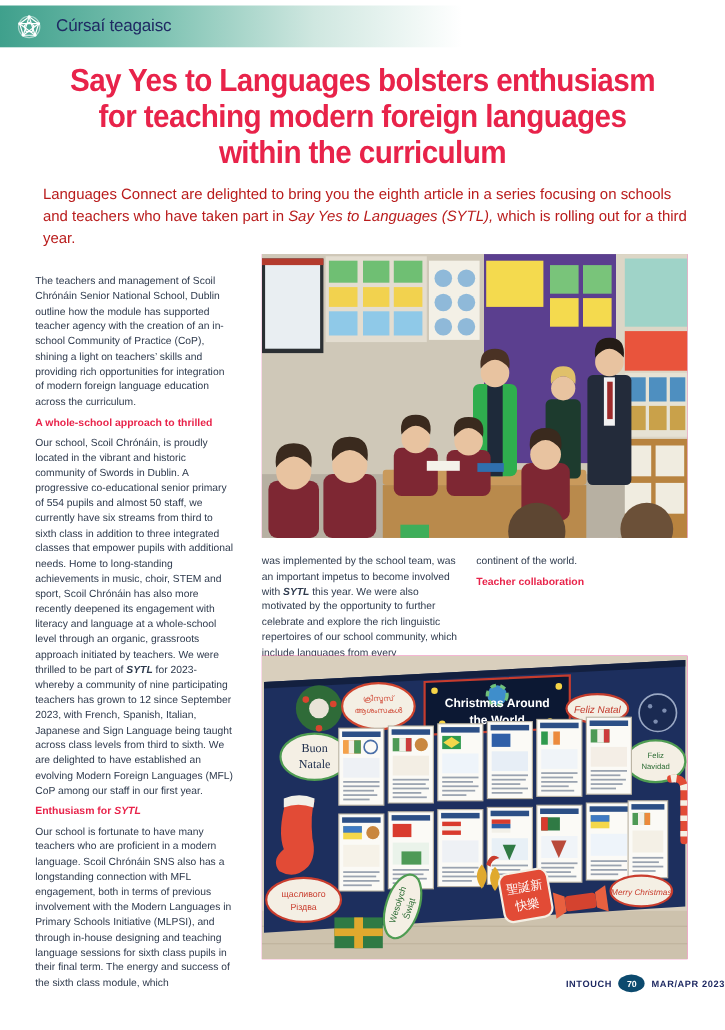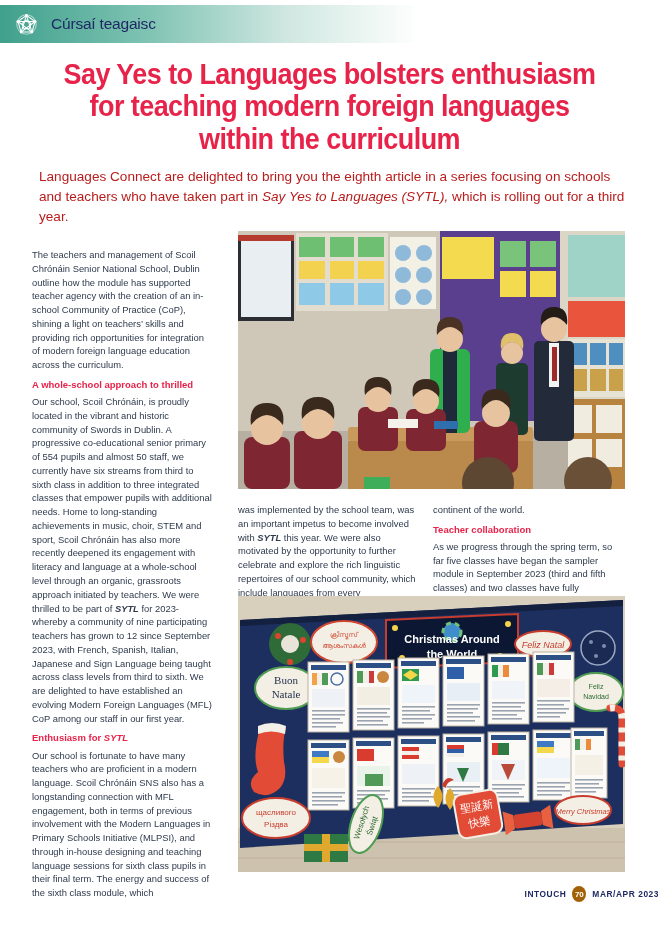--- a/index.html
+++ b/index.html
@@ -108,23 +108,23 @@
     display: flex;
     justify-content: flex-end;
     align-items: center;
     gap: 6px;
     font-size: 8.4px;
     font-weight: bold;
     color: #1f2a63;
     letter-spacing: 0.55px;
   }
   .page-badge {
-    width: 14px; height: 16px;
+    width: 24px; height: 16px;
     border-radius: 50%;
-    background: #a16207;
+    background: #0c4a6e;
     color: #ffffff;
     display: flex;
     align-items: center;
     justify-content: center;
     font-size: 8px;
     font-weight: bold;
     letter-spacing: 0;
   }
 </style>
 </head>
@@ -171,21 +171,20 @@
     <p>Our school is fortunate to have many teachers who are proficient in a modern language. Scoil Chrónáin SNS also has a longstanding connection with MFL engagement, both in terms of previous involvement with the Modern Languages in Primary Schools Initiative (MLPSI), and through in-house designing and teaching language sessions for sixth class pupils in their final term. The energy and success of the sixth class module, which</p>
   </div>
 
   <div class="col" id="col2">
     <p><span>was implemented by the school team, was an important impetus to become involved with </span><i>SYTL</i><span> this year. We were also motivated by the opportunity to further celebrate and explore the rich linguistic repertoires of our school community, which include languages from every</span></p>
   </div>
 
   <div class="col" id="col3">
     <p>continent of the world.</p>
     <div class="subhead">Teacher collaboration</div>
-    <p>As we progress through the spring term, so far five classes have began the sampler module in September 2023 (third and fifth classes) and two classes have fully</p>
   </div>
 
   <div class="photo" id="photo-classroom">
     <svg viewBox="0 0 387 258" preserveAspectRatio="xMidYMid slice" aria-hidden="true">
 
       <rect x="0" y="0" width="387" height="258" fill="#d8d2c4"></rect>
       <rect x="0" y="0" width="387" height="200" fill="#cfc8b8"></rect>
 
       <rect x="0" y="4" width="56" height="86" fill="#2b2f33"></rect>
       <rect x="3" y="8" width="50" height="78" fill="#e9eef2"></rect>

